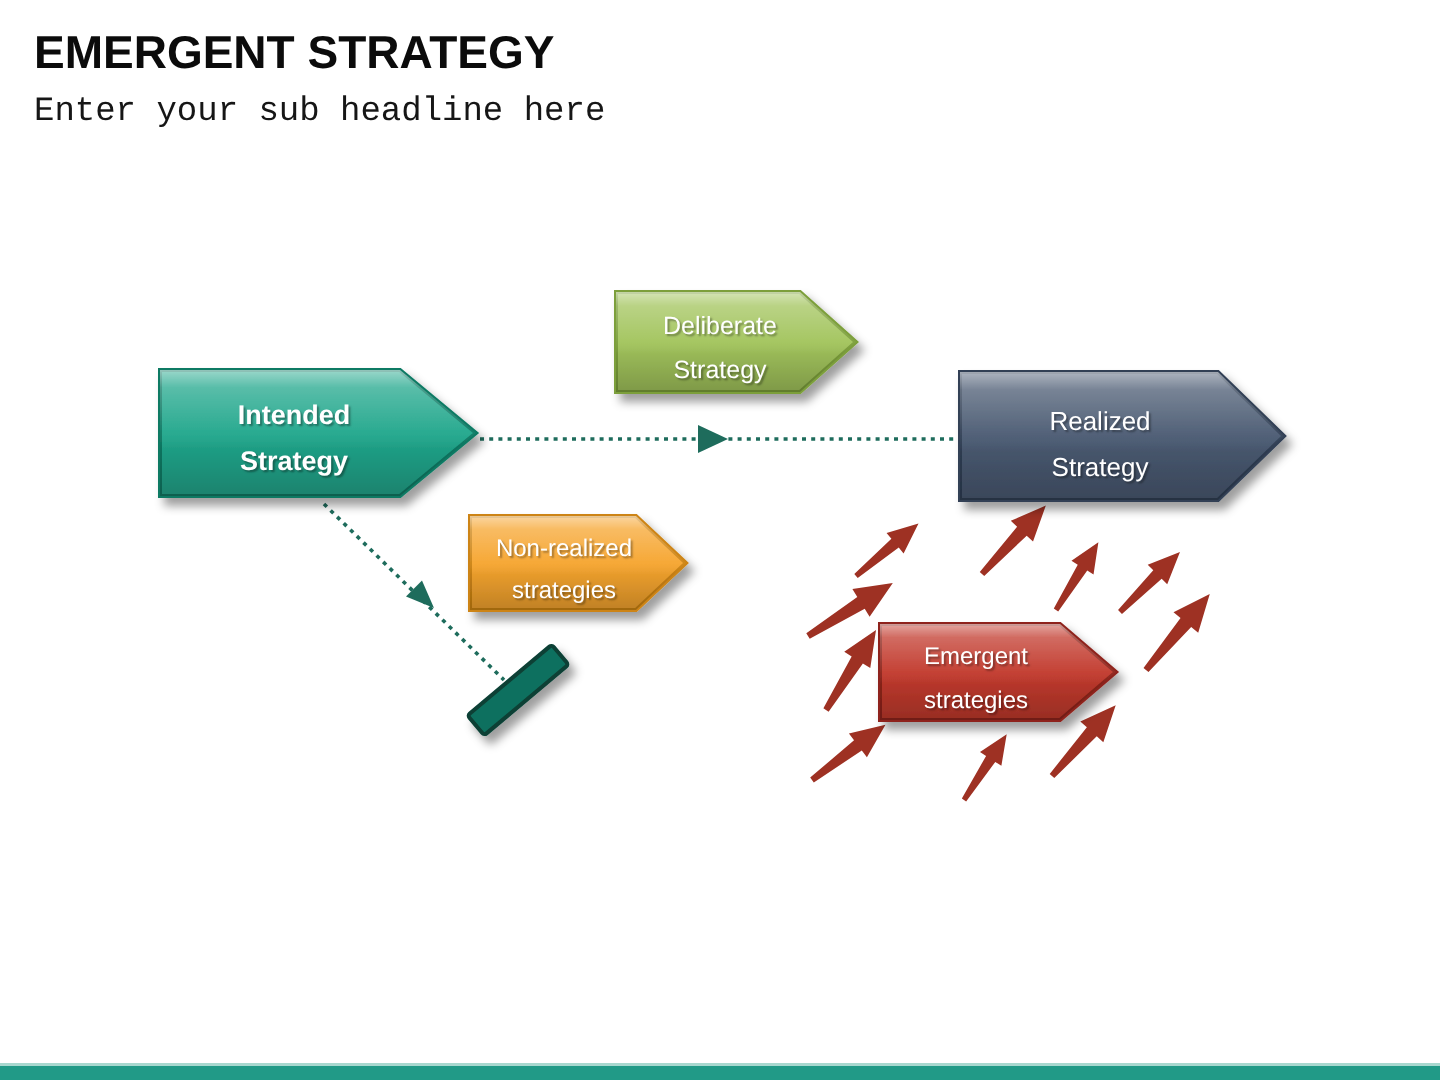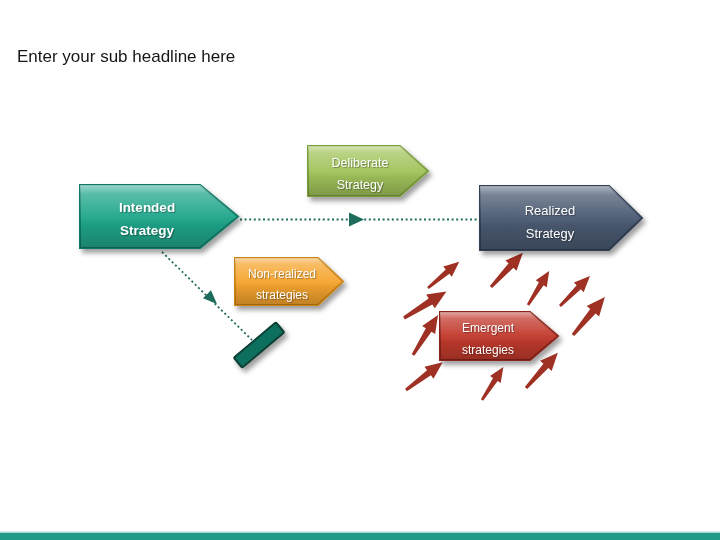--- a/index.html
+++ b/index.html
@@ -12,34 +12,36 @@
   }
   .title {
     position:absolute; left:17px; top:13px;
     font-size:23px; font-weight:bold; color:#0b0b0b;
     white-space:nowrap;
   }
   .subtitle {
     position:absolute; left:17px; top:47px;
     font-size:17px; color:#161616;
     white-space:nowrap;
+    font-family:Liberation Mono, monospace;
   }
   svg.diagram { position:absolute; left:0; top:0; }
   .shape-label {
     fill:#ffffff;
     text-shadow:1px 1px 1px rgba(0,0,0,0.35);
     font-family:"Liberation Sans", sans-serif;
   }
   .lbl-bold { font-weight:bold; }
 </style>
 </head>
 <body>
 
 <div class="slide">
 
+  <div class="title">EMERGENT STRATEGY</div>
   <div class="subtitle">Enter your sub headline here</div>
 
   <svg class="diagram" width="720" height="540" viewBox="0 0 720 540">
     <defs>
       <filter id="ds" x="-30%" y="-30%" width="170%" height="190%">
         <feDropShadow dx="3" dy="4" stdDeviation="2.4" flood-color="#000000" flood-opacity="0.38"></feDropShadow>
       </filter>
       <linearGradient id="gloss" x1="0" y1="0" x2="0" y2="1">
         <stop offset="0" stop-color="#ffffff" stop-opacity="0.55"></stop>
         <stop offset="0.14" stop-color="#ffffff" stop-opacity="0.25"></stop>

